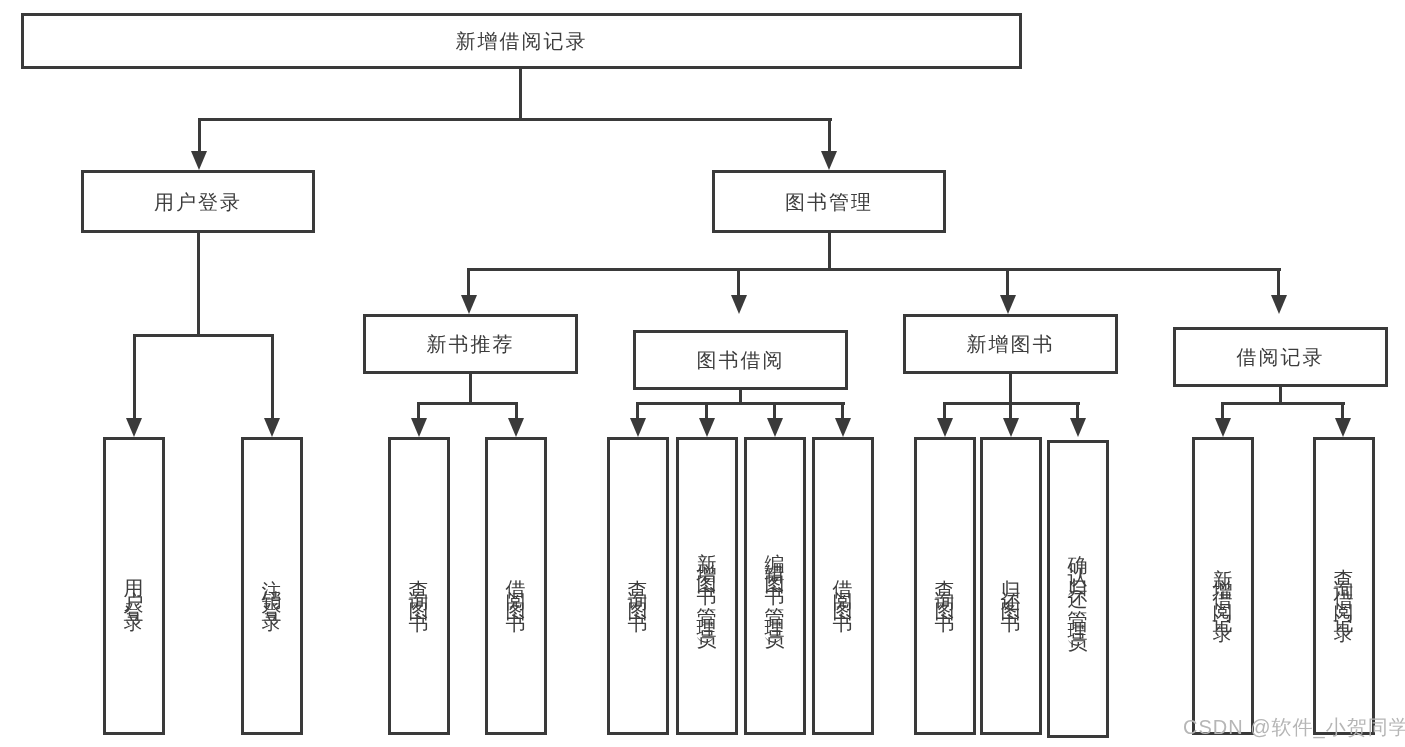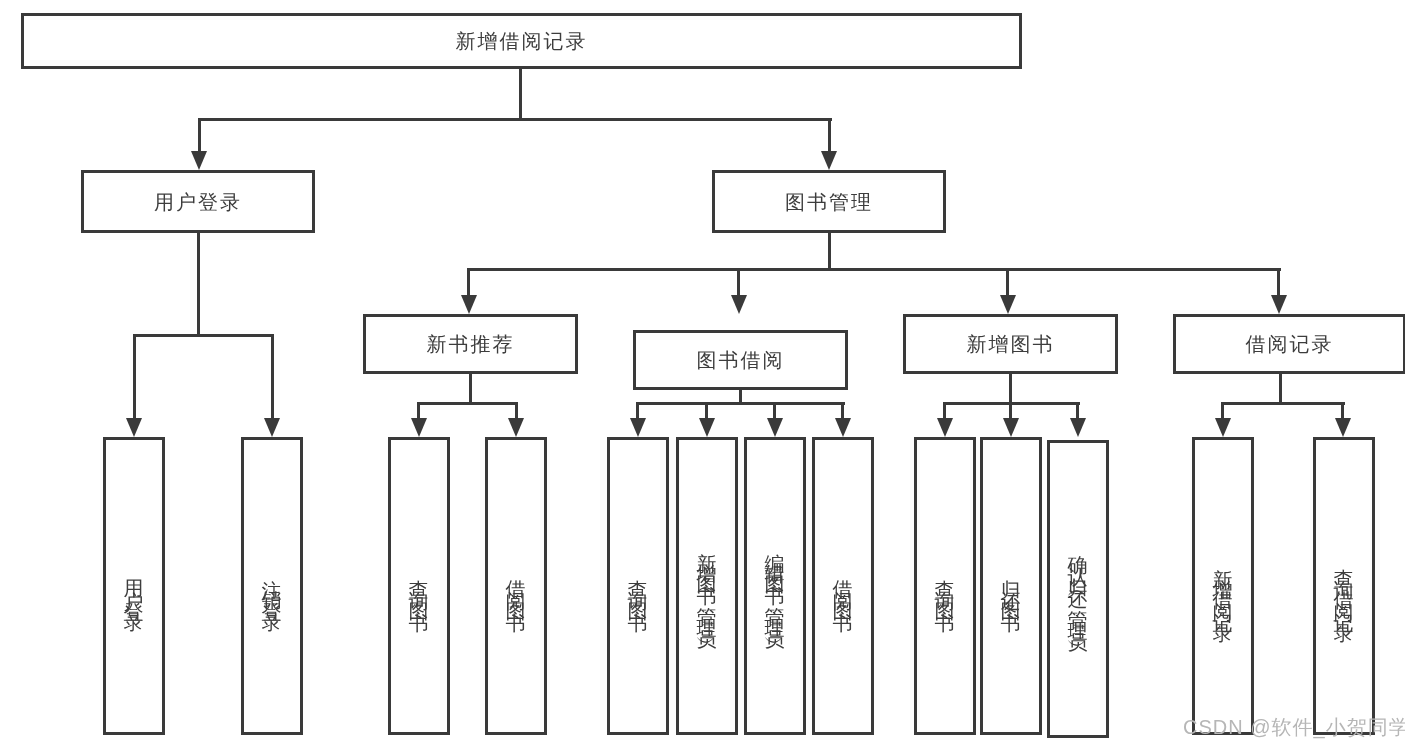--- a/index.html
+++ b/index.html
@@ -98,21 +98,21 @@
   <div class="arrow" style="left:1335px;top:418px"></div>
 
   <div class="node" style="left:21px;top:13px;width:1001px;height:56px">新增借阅记录</div>
 
   <div class="node" style="left:81px;top:170px;width:234px;height:63px">用户登录</div>
   <div class="node" style="left:712px;top:170px;width:234px;height:63px">图书管理</div>
 
   <div class="node" style="left:363px;top:314px;width:215px;height:60px">新书推荐</div>
   <div class="node" style="left:633px;top:330px;width:215px;height:60px">图书借阅</div>
   <div class="node" style="left:903px;top:314px;width:215px;height:60px">新增图书</div>
-  <div class="node" style="left:1173px;top:314px;width:233px;height:60px">借阅记录</div>
+  <div class="node" style="left:1173px;top:327px;width:215px;height:60px">借阅记录</div>
 
   <div class="node vnode" style="left:103px;top:437px;width:62px;height:298px">用户登录</div>
   <div class="node vnode" style="left:241px;top:437px;width:62px;height:298px">注销登录</div>
 
   <div class="node vnode" style="left:388px;top:437px;width:62px;height:298px">查询图书</div>
   <div class="node vnode" style="left:485px;top:437px;width:62px;height:298px">借阅图书</div>
 
   <div class="node vnode" style="left:607px;top:437px;width:62px;height:298px">查询图书</div>
   <div class="node vnode" style="left:676px;top:437px;width:62px;height:298px">新增图书（管理员）</div>
   <div class="node vnode" style="left:744px;top:437px;width:62px;height:298px">编辑图书（管理员）</div>

